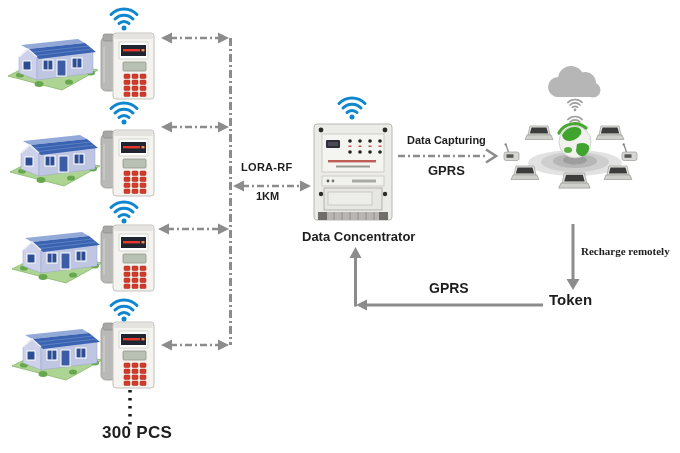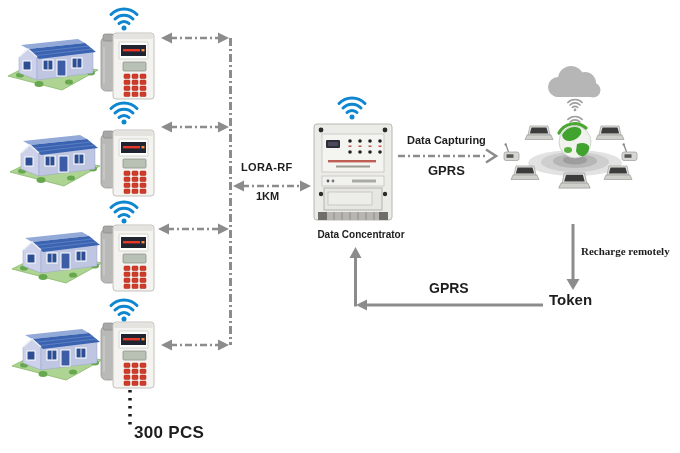--- a/index.html
+++ b/index.html
@@ -4,28 +4,28 @@
 <style>
   html,body{margin:0;padding:0;background:#fff;}
   .canvas{
     position:relative;width:680px;height:453px;background:#ffffff;overflow:hidden;
     font-family:"Liberation Sans",sans-serif;color:#1a1a1a;
   }
   .canvas svg{position:absolute;left:0;top:0;}
   .lbl{position:absolute;font-weight:bold;color:#1d1d1d;white-space:nowrap;line-height:1;}
   .lbl-lora{left:241px;top:162px;font-size:11px;letter-spacing:.3px;}
   .lbl-1km{left:256px;top:191px;font-size:11px;}
-  .lbl-conc{left:302px;top:230px;width:118px;text-align:center;font-size:10px;}
+  .lbl-conc{left:302px;top:230px;width:118px;font-size:13px;}
   .lbl-capt{left:407px;top:135px;font-size:11px;}
   .lbl-gprs-up{left:428px;top:164px;font-size:13px;}
   .lbl-head{left:513px;top:198px;font-size:13px;}
   .lbl-recharge{left:581px;top:246px;font-size:11px;font-family:Liberation Serif, serif;}
   .lbl-gprs-down{left:429px;top:281px;font-size:14px;}
   .lbl-token{left:549px;top:292px;font-size:15px;}
-  .lbl-pcs{left:102px;top:424px;font-size:17px;font-weight:600;letter-spacing:.3px;margin-left:32px;}
+  .lbl-pcs{left:102px;top:424px;font-size:17px;font-weight:600;letter-spacing:.3px;}
 </style>
 </head>
 <body>
 
 <div class="canvas">
 
   <svg width="680" height="453" viewBox="0 0 680 453">
     <defs>
 
       <g id="wifi" fill="none" stroke="currentColor" stroke-linecap="round">

